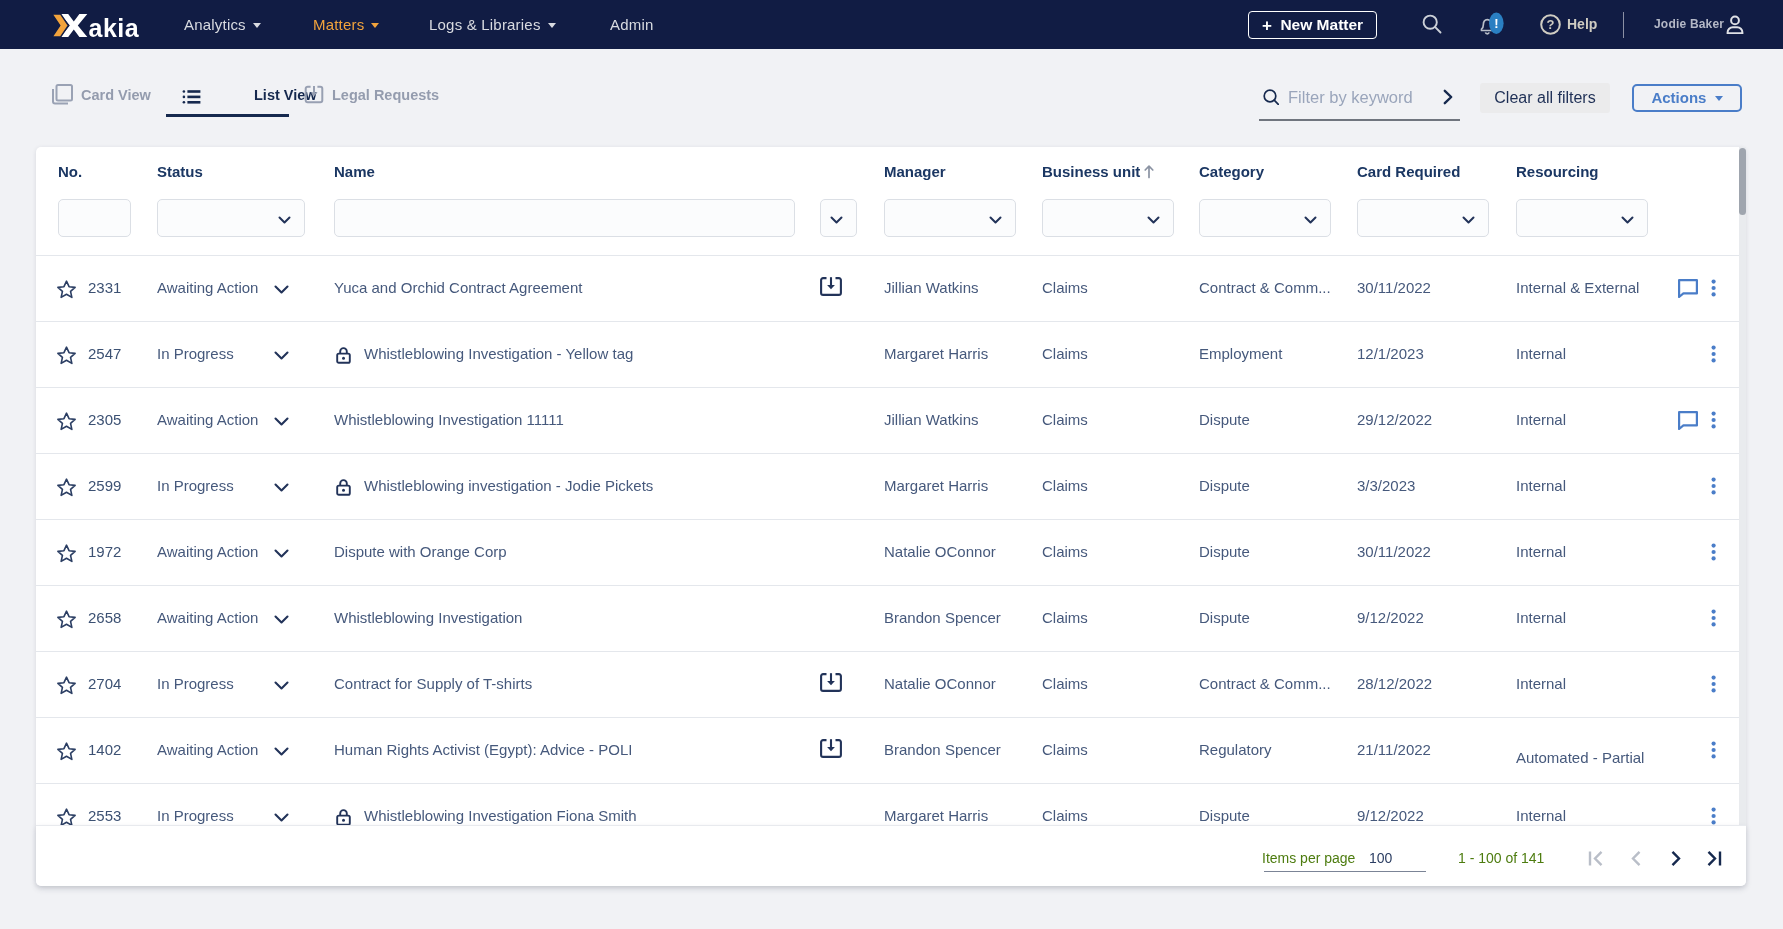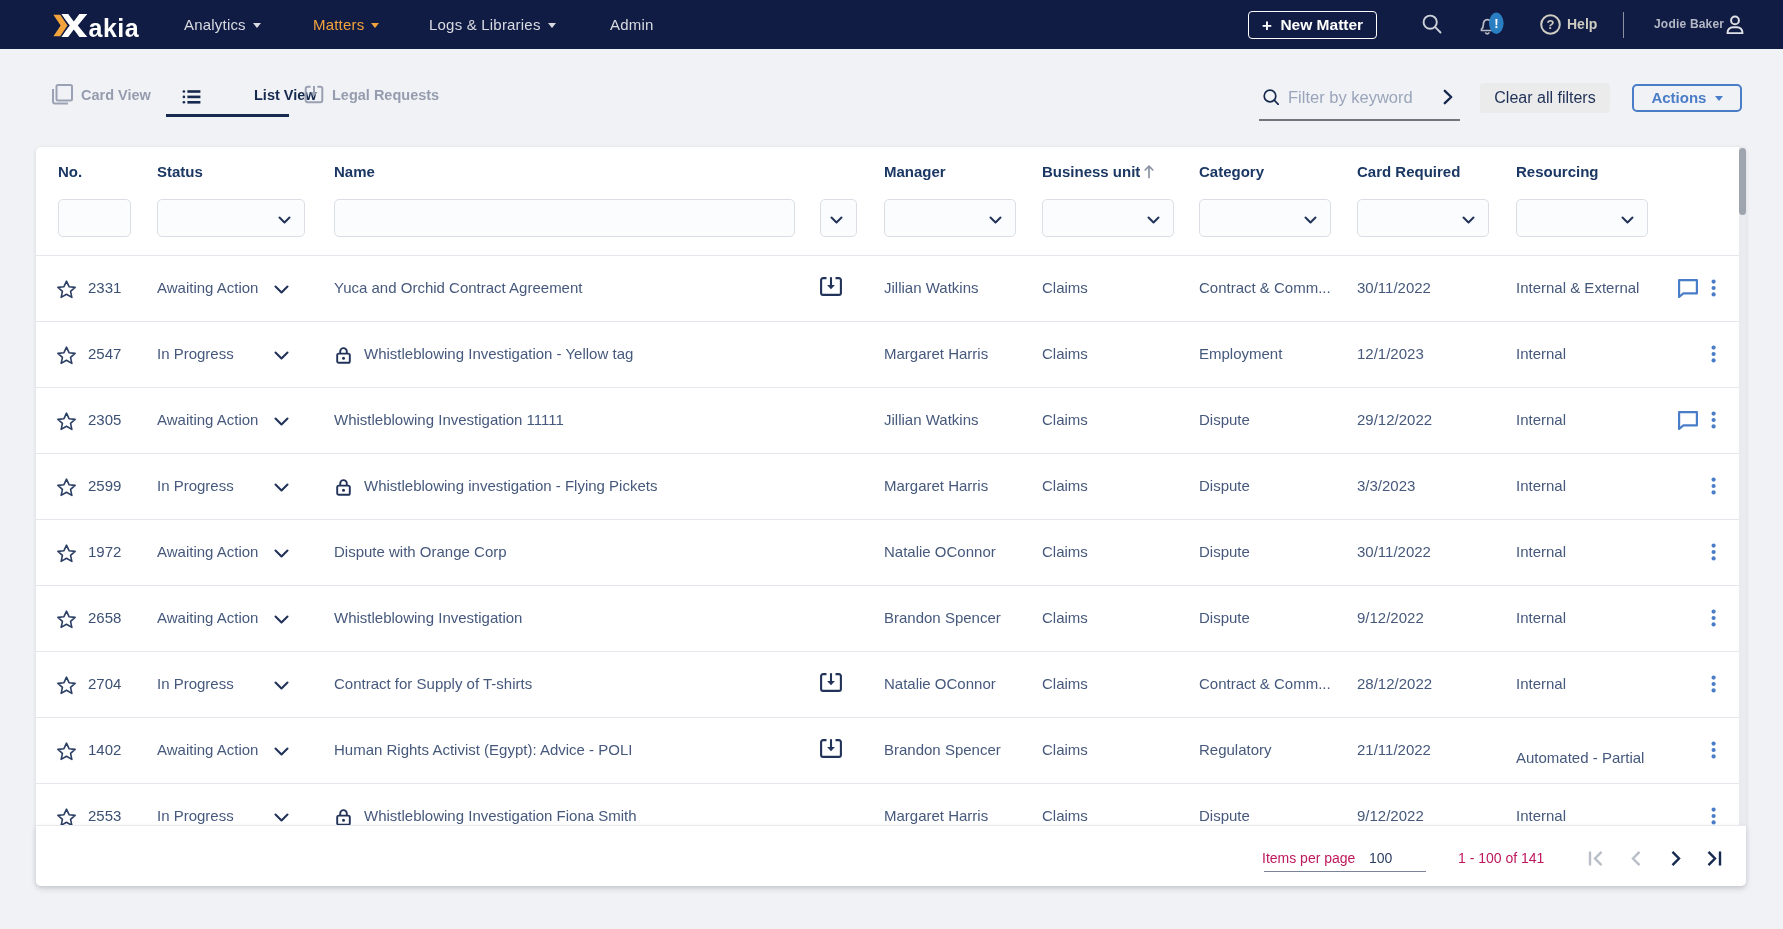--- a/index.html
+++ b/index.html
@@ -13,21 +13,21 @@
 #card{position:absolute;left:36px;top:147px;width:1710px;height:739px;background:#fff;border-radius:5px;box-shadow:0 1px 4px rgba(40,50,70,.13);}
 .hlab{position:absolute;top:163px;font-size:15px;line-height:18px;font-weight:bold;color:#1b3763;}
 .finput{position:absolute;top:199px;height:38px;background:#fbfcfd;border:1px solid #dbdfe5;border-radius:5px;}
 .fsel .sc{position:absolute;right:13px;top:16px;}
 .rowline{position:absolute;left:36px;width:1703px;height:0;border-top:1px solid #e4e7ec;}
 .cell{position:absolute;font-size:15px;line-height:17px;color:#46597c;white-space:nowrap;}
 .num{color:#3c5173;}
 .footer{position:absolute;left:36px;top:825px;width:1710px;height:61px;background:#fff;border-top:1px solid #e8eaee;border-radius:0 0 5px 5px;box-shadow:0 3px 6px rgba(40,50,70,.14);}
 .sb-track{position:absolute;left:1739px;top:147px;width:7px;height:678px;background:#e9ebee;}
 .sb-thumb{position:absolute;left:1739px;top:148px;width:7px;height:67px;background:#9fa5ae;border-radius:3.5px;}
-.ftxt{position:absolute;font-size:14px;line-height:17px;color:#be185d;}
+.ftxt{position:absolute;font-size:14px;line-height:17px;color:#4d7c0f;}
 
 </style></head><body>
 <div id="nav"></div>
 <div style="position:absolute;left:52px;top:14px;">
     <svg width="92" height="31" viewBox="0 0 92 31">
       <path d="M8.3 0 L16.2 0 L21.8 7.6 L27.4 0 L35.3 0 L25.8 11.5 L35.3 23 L27.4 23 L21.8 15.4 L16.2 23 L8.3 23 L17.8 11.5 Z" fill="#fff"></path>
       <path d="M0 0 L8.6 0 L16.4 11.5 L8.6 23 L0 23 L7.8 11.5 Z" fill="#f2a33c" stroke="#111c44" stroke-width="1.4"></path>
       <text x="36.5" y="23.2" font-family="Liberation Sans, sans-serif" font-size="25" font-weight="bold" fill="#fff" letter-spacing="0.5">akia</text>
     </svg>
   </div>
@@ -287,21 +287,21 @@
       <polyline points="1.5,1.5 7.5,7.5 13.5,1.5" fill="none" stroke="#223359" stroke-width="2.1" stroke-linecap="round" stroke-linejoin="round"></polyline>
     </svg>
   </div>
 <div class="abs" style="left:336px;top:478px;">
     <svg width="15" height="18" viewBox="0 0 15 18">
       <rect x="1.2" y="7.6" width="12.6" height="9.2" rx="1.6" fill="none" stroke="#223359" stroke-width="1.9"></rect>
       <path d="M4.2 7.4 V5.4 a3.3 3.3 0 0 1 6.6 0 V7.4" fill="none" stroke="#223359" stroke-width="1.9"></path>
       <circle cx="7.5" cy="12.2" r="1.5" fill="#223359"></circle>
     </svg>
   </div>
-<div class="cell" style="left:364px;top:477px;">Whistleblowing investigation - Flying Pickets</div>
+<div class="cell" style="left:364px;top:477px;">Whistleblowing investigation - Jodie Pickets</div>
 <div class="cell" style="left:884px;top:477px;">Margaret Harris</div>
 <div class="cell" style="left:1042px;top:477px;">Claims</div>
 <div class="cell" style="left:1199px;top:477px;">Dispute</div>
 <div class="cell" style="left:1357px;top:477px;">3/3/2023</div>
 <div class="cell" style="left:1516px;top:477px;">Internal</div>
 <div class="abs" style="left:1711px;top:477px;">
     <svg width="6" height="18" viewBox="0 0 6 18">
       <circle cx="2.6" cy="2.6" r="2.1" fill="#4a7dc8"></circle>
       <circle cx="2.6" cy="9.0" r="2.1" fill="#4a7dc8"></circle>
       <circle cx="2.6" cy="15.4" r="2.1" fill="#4a7dc8"></circle>

